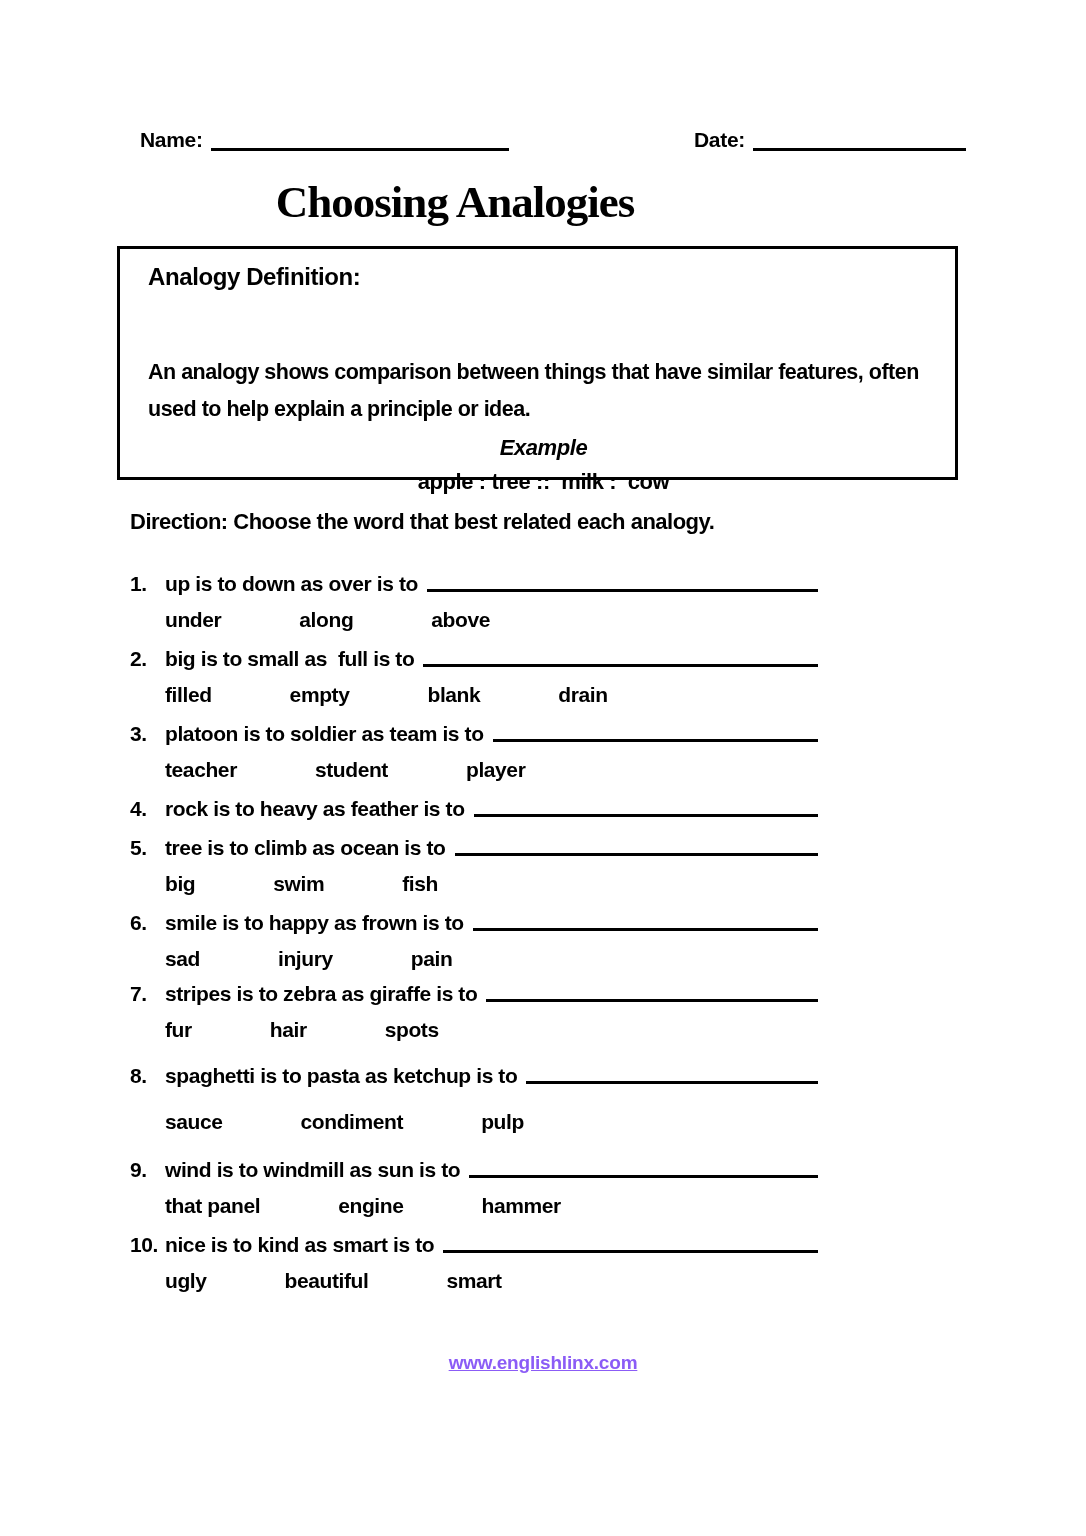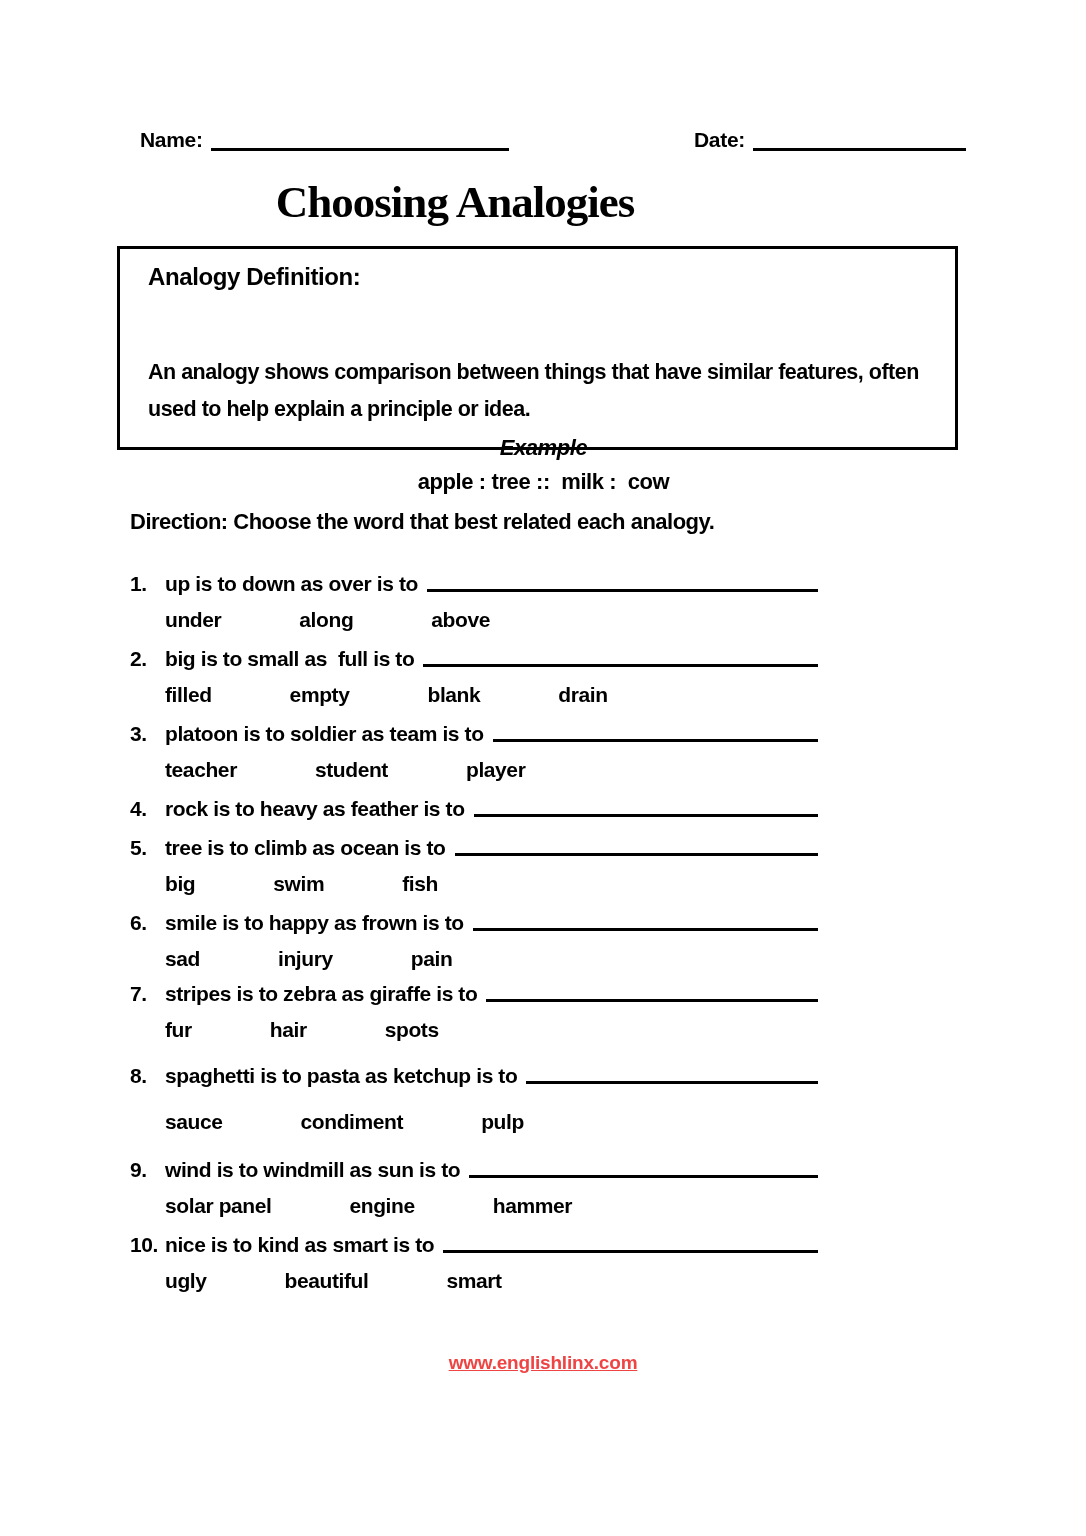--- a/index.html
+++ b/index.html
@@ -29,21 +29,21 @@
   
   .page-title{
     position:absolute;top:176px;left:16px;width:878px;
     text-align:center;
     font-family:"Liberation Serif",serif;
     font-size:45px;font-weight:bold;letter-spacing:-1px;
   }
 
   
   .definition-box{
-    position:absolute;top:246px;left:117px;width:841px;height:204px;
+    position:absolute;top:246px;left:117px;width:841px;height:234px;
     border:3px solid #000;box-sizing:border-box;
     padding:14px 16px 0 28px;
   }
   .definition-heading{font-size:24px;letter-spacing:-0.4px;}
   .definition-body{
     margin-top:63px;font-size:21.5px;line-height:37px;letter-spacing:-0.5px;
   }
   .example-label{margin-top:7px;text-align:center;font-size:22px;letter-spacing:-0.4px;font-style:italic;}
   .example-text{margin-top:8px;text-align:center;font-size:22px;letter-spacing:-0.4px;white-space:pre;}
 
@@ -78,21 +78,21 @@
   .question:nth-child(7) .q-line{height:32px;}
   .question:nth-child(8){margin-top:10px;margin-bottom:12px;}
   .question:nth-child(8) .q-line{margin-bottom:10px;}
 
   
   .footer{
     position:absolute;top:1352px;left:0;width:1086px;text-align:center;
   }
   .footer-link{
     font-size:19px;font-weight:bold;letter-spacing:-0.2px;
-    color:#ef4444;text-decoration:underline;cursor:pointer;
+    color:#8b5cf6;text-decoration:underline;cursor:pointer;
   }
 </style>
 </head>
 <body>
 
 <div class="page">
 
   <div class="header-row">
     <div class="field-group">
       <span class="field-label">Name:</span>
@@ -217,21 +217,21 @@
       </div>
     </div>
 
     <div class="question">
       <div class="q-line">
         <span class="q-num">9.</span>
           <span class="q-prompt">wind is to windmill as sun is to</span>
         <span class="q-blank"></span>
       </div>
       <div class="q-options">
-        <span>solar panel</span>
+        <span>that panel</span>
         <span>engine</span>
         <span>hammer</span>
       </div>
     </div>
 
     <div class="question">
       <div class="q-line">
         <span class="q-num">10.</span>
           <span class="q-prompt">nice is to kind as smart is to</span>
         <span class="q-blank"></span>

